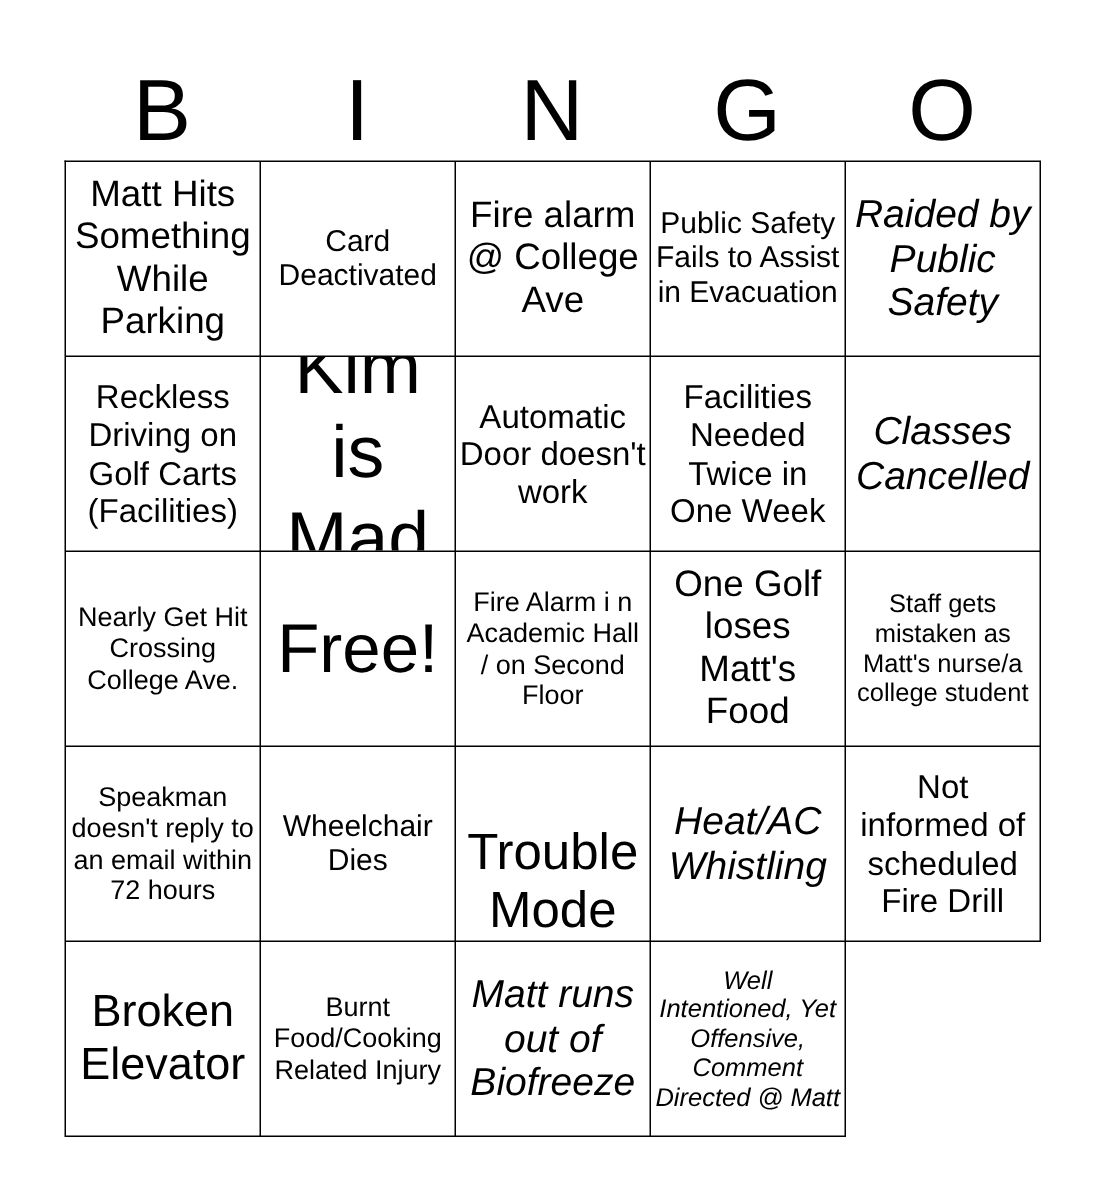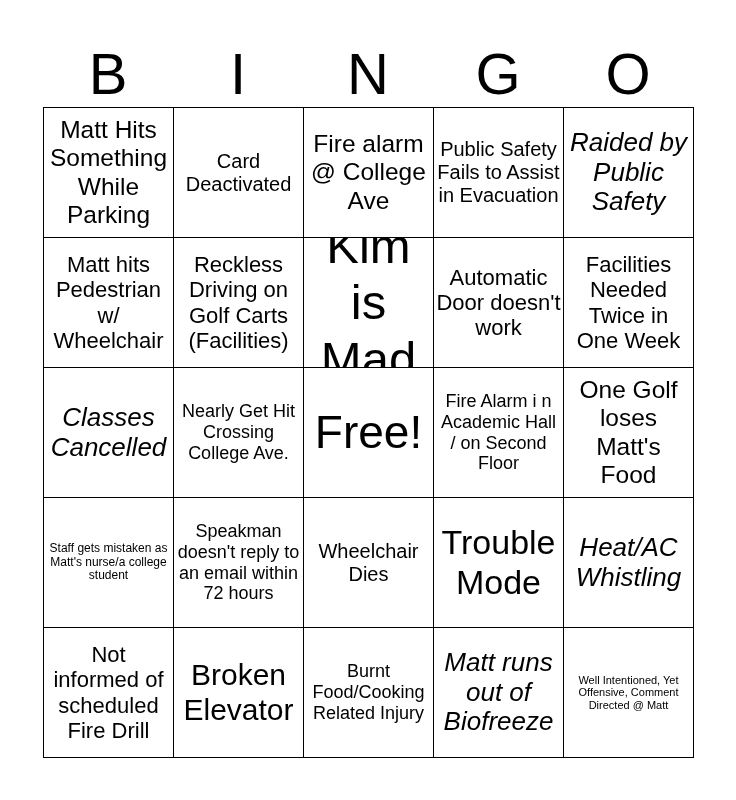--- a/index.html
+++ b/index.html
@@ -51,29 +51,29 @@
       align-items: center;
       justify-content: center;
       text-align: center;
       padding: 0 2px;
       overflow: hidden;
     }
     .cell span {
       display: block;
       line-height: 1.15;
     }
-    .fs14 { font-size: 11px; }
-    .fs16 { font-size: 12px; }
+    .fs14 { font-size: 17px; font-style: italic; }
+    .fs16 { font-size: 17px; }
     .fs18 { font-size: 18px; }
     .fs20 { font-size: 20px; }
     .fs22 { font-size: 22px; }
     .fs24 { font-size: 24.5px; }
     .fs26 { font-size: 26px; font-style: italic; }
     .fs30 { font-size: 30px; align-items: center; }
-    .fs34 { font-size: 34px; }
+    .fs34 { font-size: 34px; align-items: flex-end; }
     .fs40 { font-size: 49px; }
     .fs46 { font-size: 46px; }
   </style>
 </head>
 <body>
 
 <div class="header">
   <div class="header-letter">B</div>
   <div class="header-letter">I</div>
   <div class="header-letter">N</div>
@@ -92,23 +92,20 @@
   <div class="cell fs24">
       <span>Fire alarm @ College Ave</span>
     </div>
   <div class="cell fs20">
       <span>Public Safety Fails to Assist in Evacuation</span>
     </div>
   <div class="cell fs26">
       <span>Raided by Public Safety</span>
     </div>
 
-  <div class="cell fs22">
-      <span>Matt hits Pedestrian w/ Wheelchair</span>
-    </div>
   <div class="cell fs22">
       <span>Reckless Driving on Golf Carts (Facilities)</span>
     </div>
   <div class="cell fs40">
       <span>Kim is Mad</span>
     </div>
   <div class="cell fs22">
       <span>Automatic Door doesn't work</span>
     </div>
   <div class="cell fs22">

